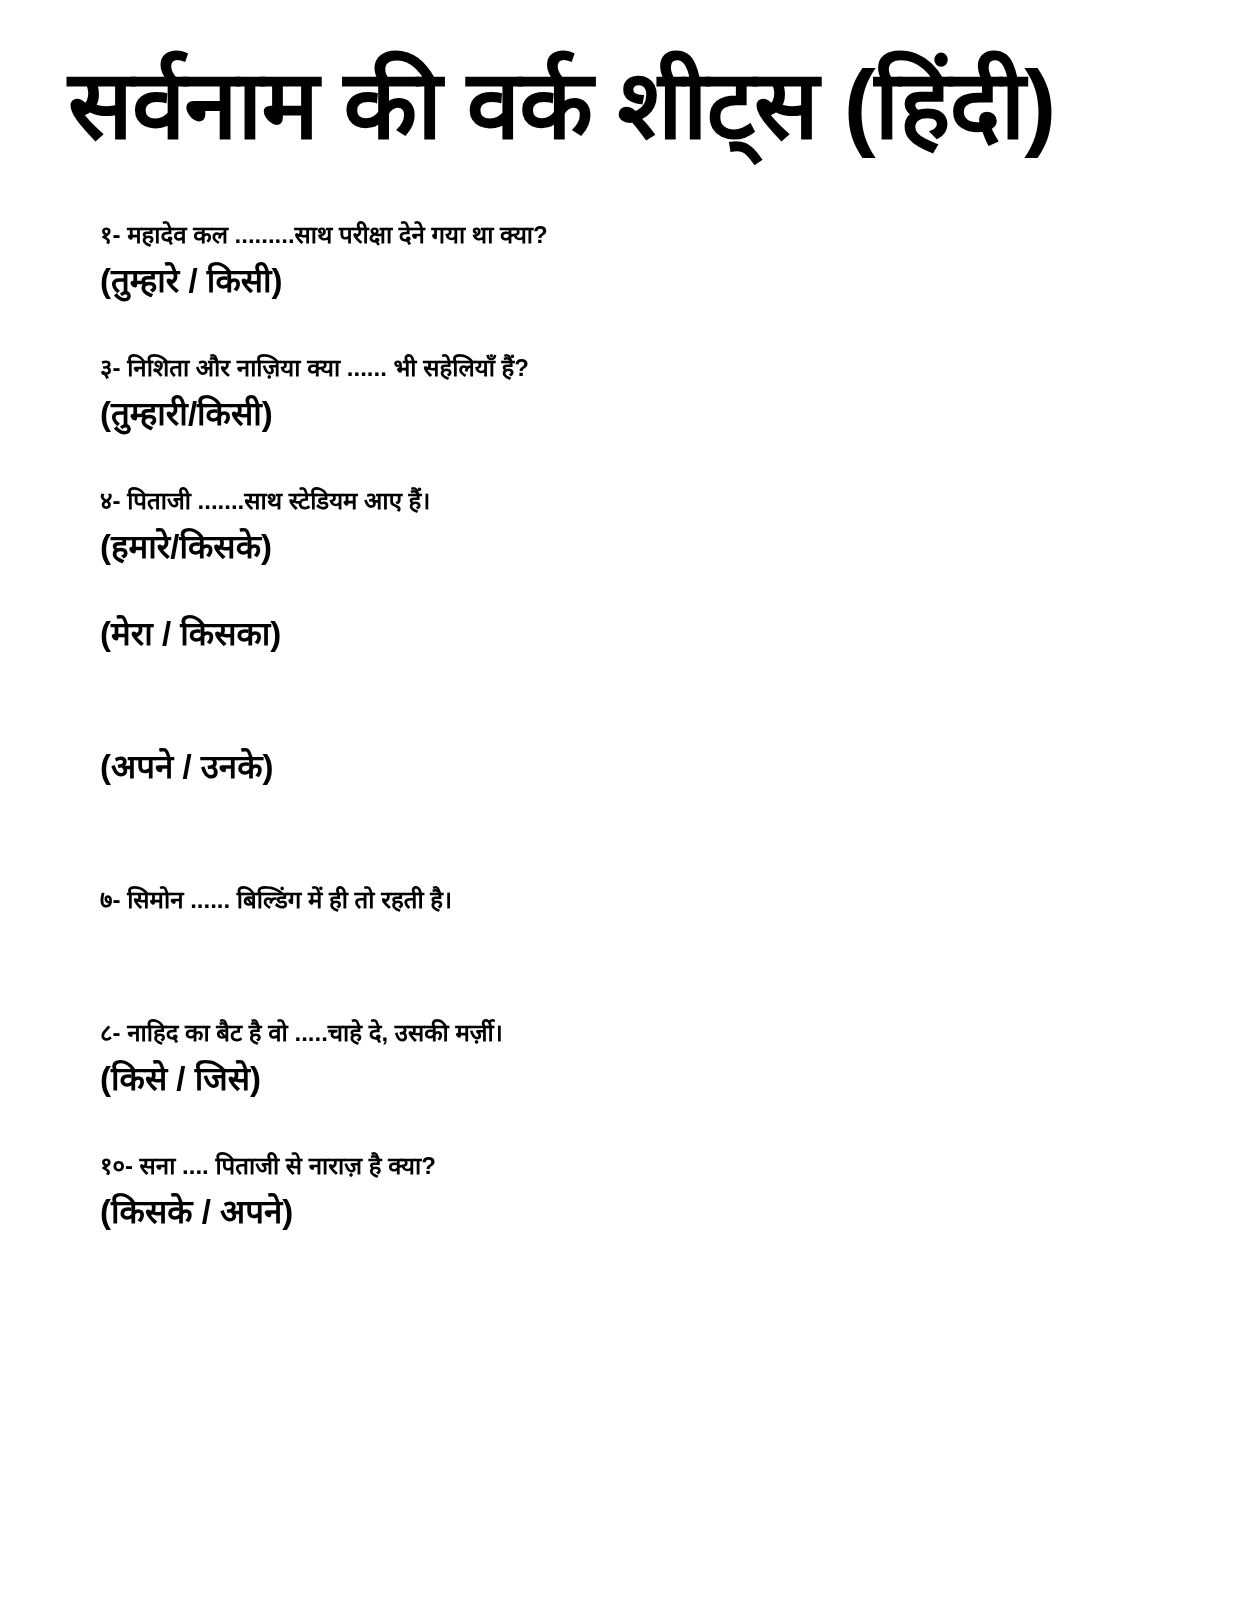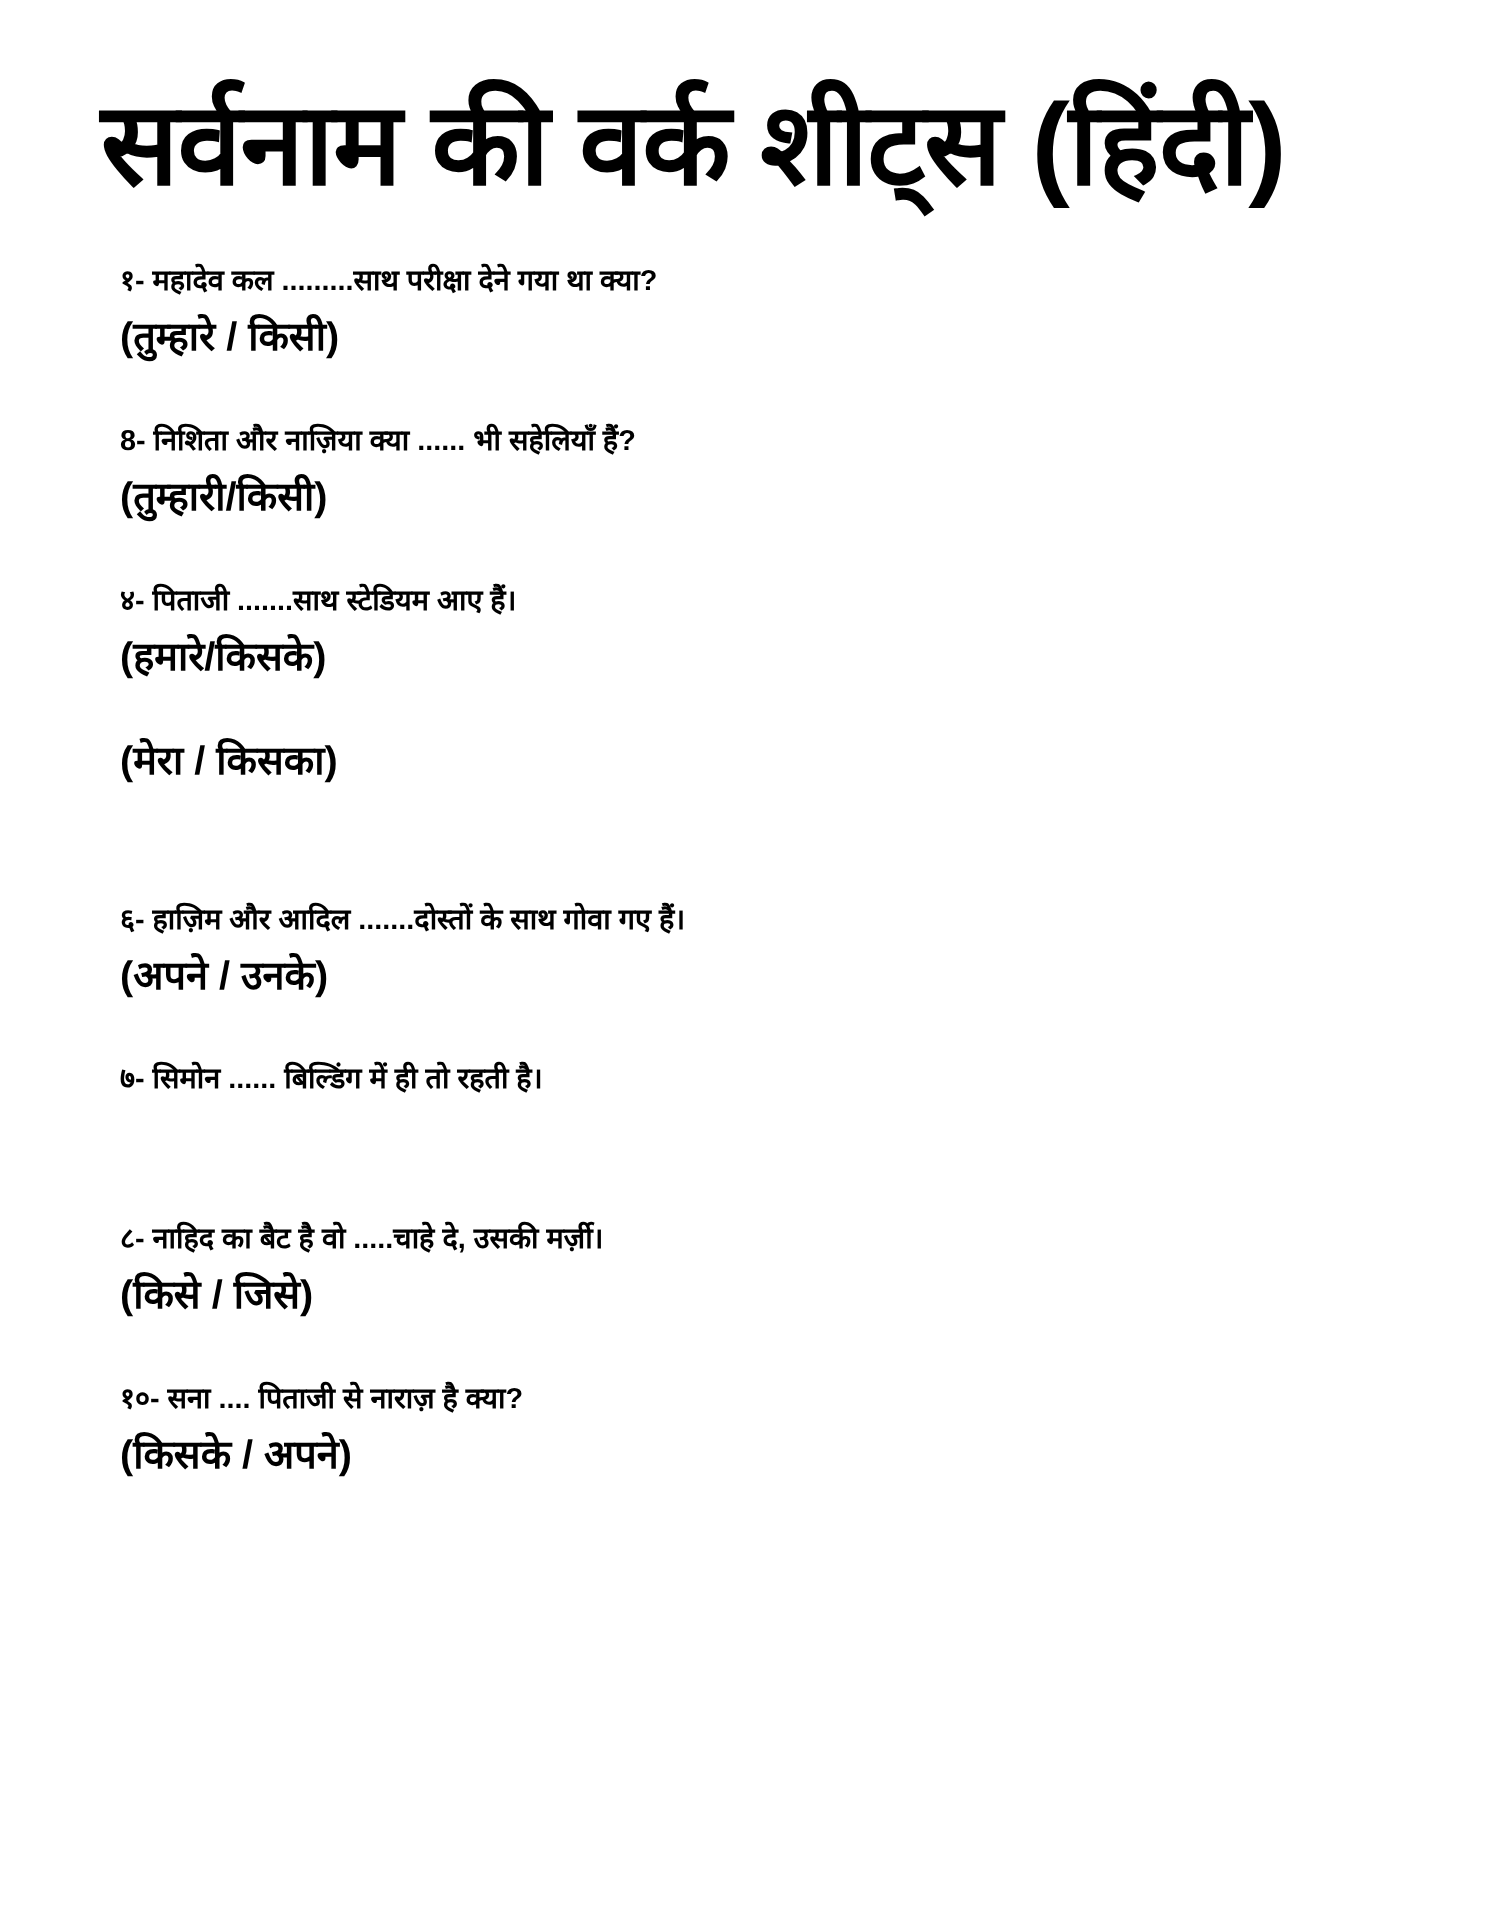--- a/index.html
+++ b/index.html
@@ -12,21 +12,21 @@
       height: 1597px;
       position: relative;
       overflow: hidden;
       color: #000000;
       font-family: "Liberation Sans", "DejaVu Sans", sans-serif;
     }
     .title {
       position: absolute;
       left: 68px;
       top: 40px;
-      margin: 16px;
+      margin: 0;
       font-size: 96px;
       font-weight: bold;
       line-height: 130px;
       letter-spacing: -1px;
       white-space: nowrap;
     }
     .questions {
       position: absolute;
       left: 100px;
       top: 212px;
@@ -58,32 +58,31 @@
 <body>
 
 <h1 class="title">सर्वनाम की वर्क शीट्स (हिंदी)</h1>
 
 <ol class="questions">
   <li class="question">
     <span class="q-line">१- महादेव कल .........साथ परीक्षा देने गया था क्या?</span>
     <span class="q-options">(तुम्हारे / किसी)</span>
   </li>
   <li class="question">
-    <span class="q-line">8- निशिता और नाज़िया क्या ...... भी सहेलियाँ हैं?</span>
+    <span class="q-line">३- निशिता और नाज़िया क्या ...... भी सहेलियाँ हैं?</span>
     <span class="q-options">(तुम्हारी/किसी)</span>
   </li>
   <li class="question">
     <span class="q-line">४- पिताजी .......साथ स्टेडियम आए हैं।</span>
     <span class="q-options">(हमारे/किसके)</span>
   </li>
   <li class="question">
     <span class="q-options">(मेरा / किसका)</span>
   </li>
   <li class="question">
-    <span class="q-line">६- हाज़िम और आदिल .......दोस्तों के साथ गोवा गए हैं।</span>
     <span class="q-options">(अपने / उनके)</span>
   </li>
   <li class="question">
     <span class="q-line">७- सिमोन ...... बिल्डिंग में ही तो रहती है।</span>
   </li>
   <li class="question">
     <span class="q-line">८- नाहिद का बैट है वो .....चाहे दे, उसकी मर्ज़ी।</span>
     <span class="q-options">(किसे / जिसे)</span>
   </li>
   <li class="question">

